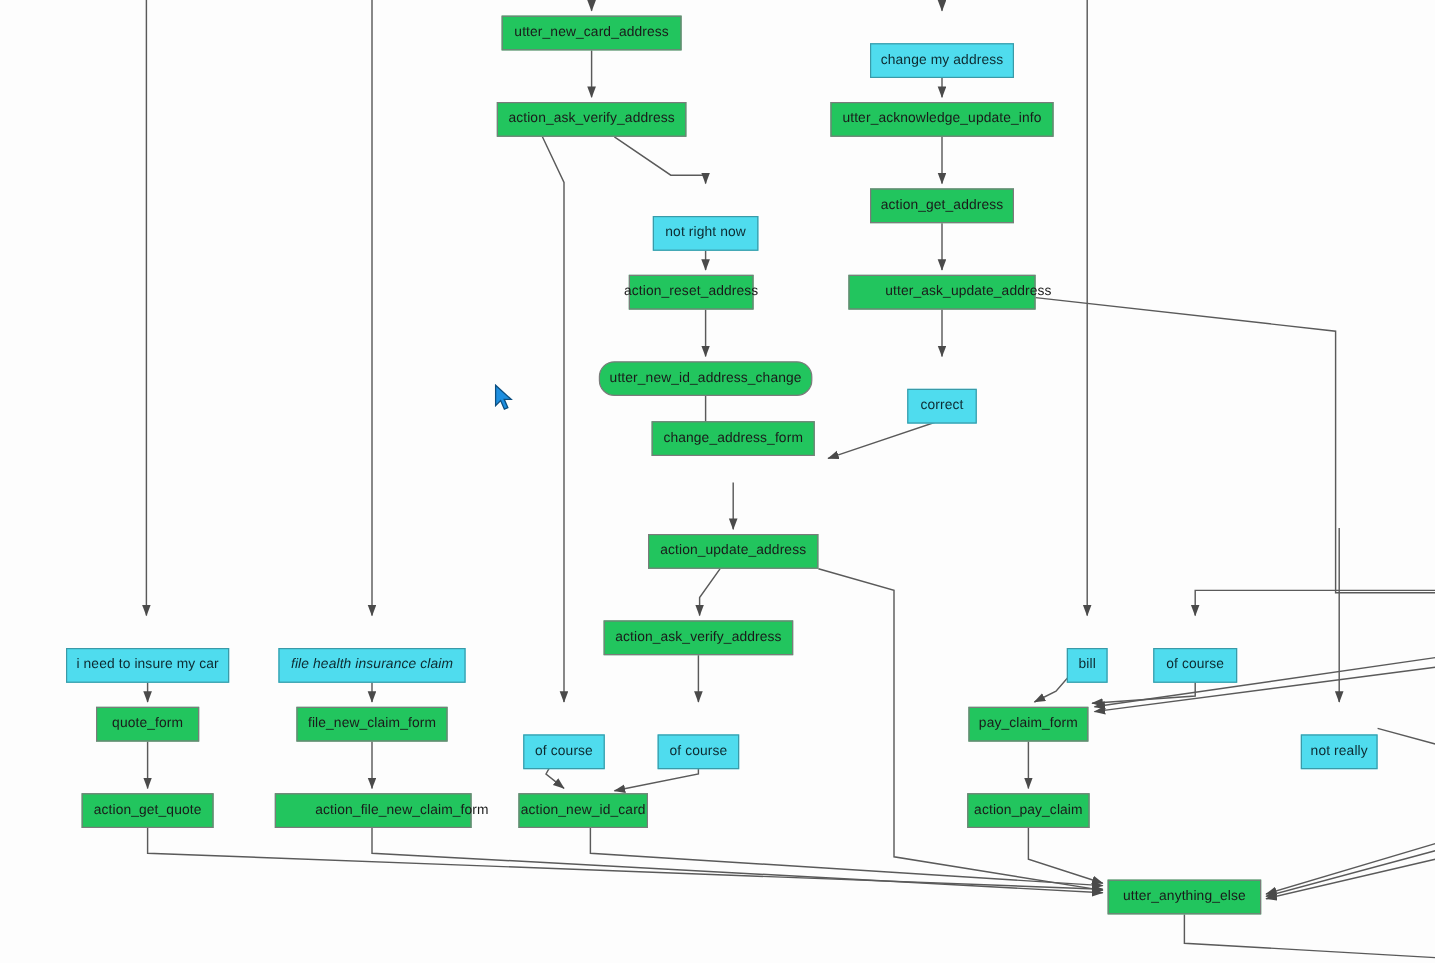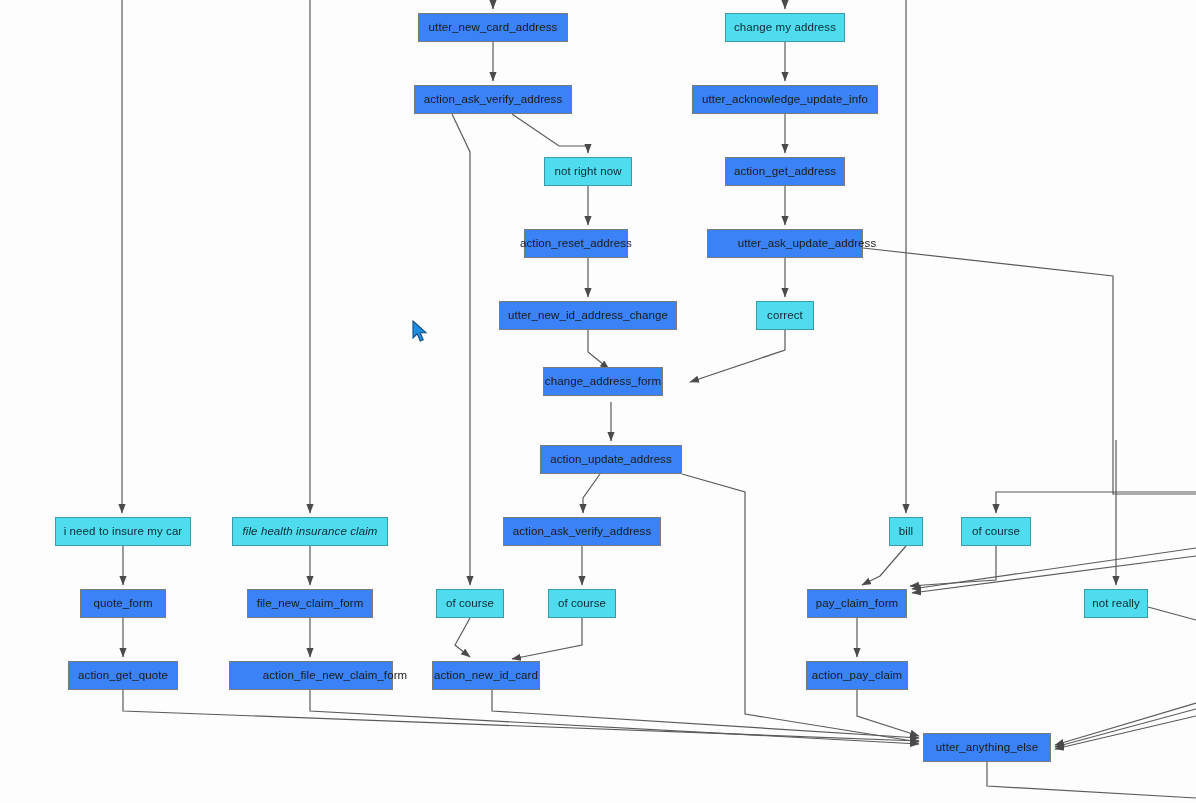--- a/index.html
+++ b/index.html
@@ -18,35 +18,36 @@
   #edge-layer {
     position: absolute;
     left: 0; top: 0;
     width: 1196px;
     height: 803px;
   }
   .node {
     position: absolute;
     box-sizing: border-box;
     border: 1px solid #7b7b7b;
-    background: #3b82f6;
+    background: #22c55e;
     color: #1a1a1a;
     font-size: 11.5px;
     line-height: 1;
     display: flex;
     align-items: center;
     justify-content: center;
     white-space: nowrap;
     letter-spacing: 0.1px;
     z-index: 2;
   }
   .node.intent {
     background: #4fdcee;
     border: 1px solid #3a9aa8;
     color: #0d2a30;
+    margin-top: 23px;
   }
   .cursor {
     position: absolute;
     z-index: 5;
     pointer-events: none;
   }
 </style>
 </head>
 <body>
 
@@ -123,27 +124,27 @@
       </div>
       <div class="node" style="left: 725px; top: 157px; width: 120px; height: 29px;">
         <span>action_get_address</span>
       </div>
       <div class="node" style="left: 524px; top: 229px; width: 104px; height: 29px;">
         <span>action_reset_address</span>
       </div>
       <div class="node" style="left: 707px; top: 229px; width: 156px; height: 29px; padding-left: 44px;">
         <span>utter_ask_update_address</span>
       </div>
-      <div class="node" style="left: 499px; top: 301px; width: 178px; height: 29px;">
+      <div class="node" style="left: 499px; top: 301px; width: 178px; height: 29px; border-radius: 13px;">
         <span>utter_new_id_address_change</span>
       </div>
       <div class="node intent" style="left: 756px; top: 301px; width: 58px; height: 29px; text-align: center;">
         <span>correct</span>
       </div>
-      <div class="node" style="left: 543px; top: 367px; width: 120px; height: 29px;">
+      <div class="node" style="left: 543px; top: 351px; width: 136px; height: 29px;">
         <span>change_address_form</span>
       </div>
       <div class="node" style="left: 540px; top: 445px; width: 142px; height: 29px;">
         <span>action_update_address</span>
       </div>
       <div class="node" style="left: 503px; top: 517px; width: 158px; height: 29px;">
         <span>action_ask_verify_address</span>
       </div>
       <div class="node intent" style="left: 55px; top: 517px; width: 136px; height: 29px;">
         <span>i need to insure my car</span>

